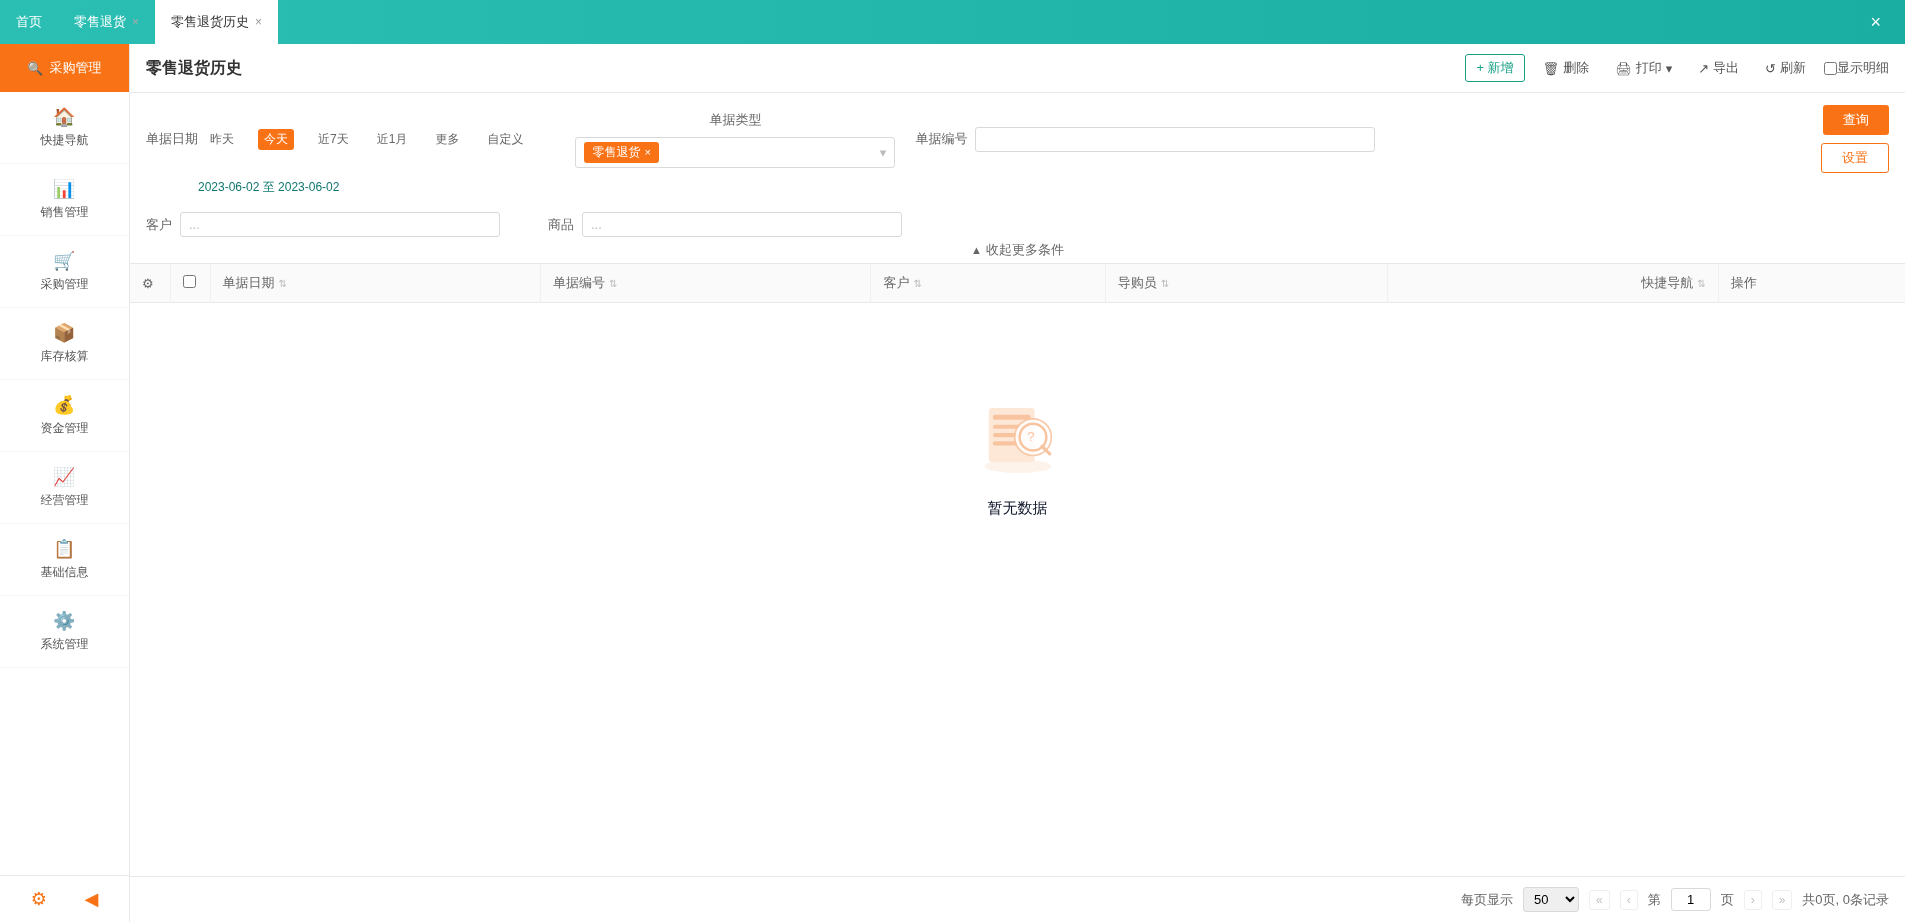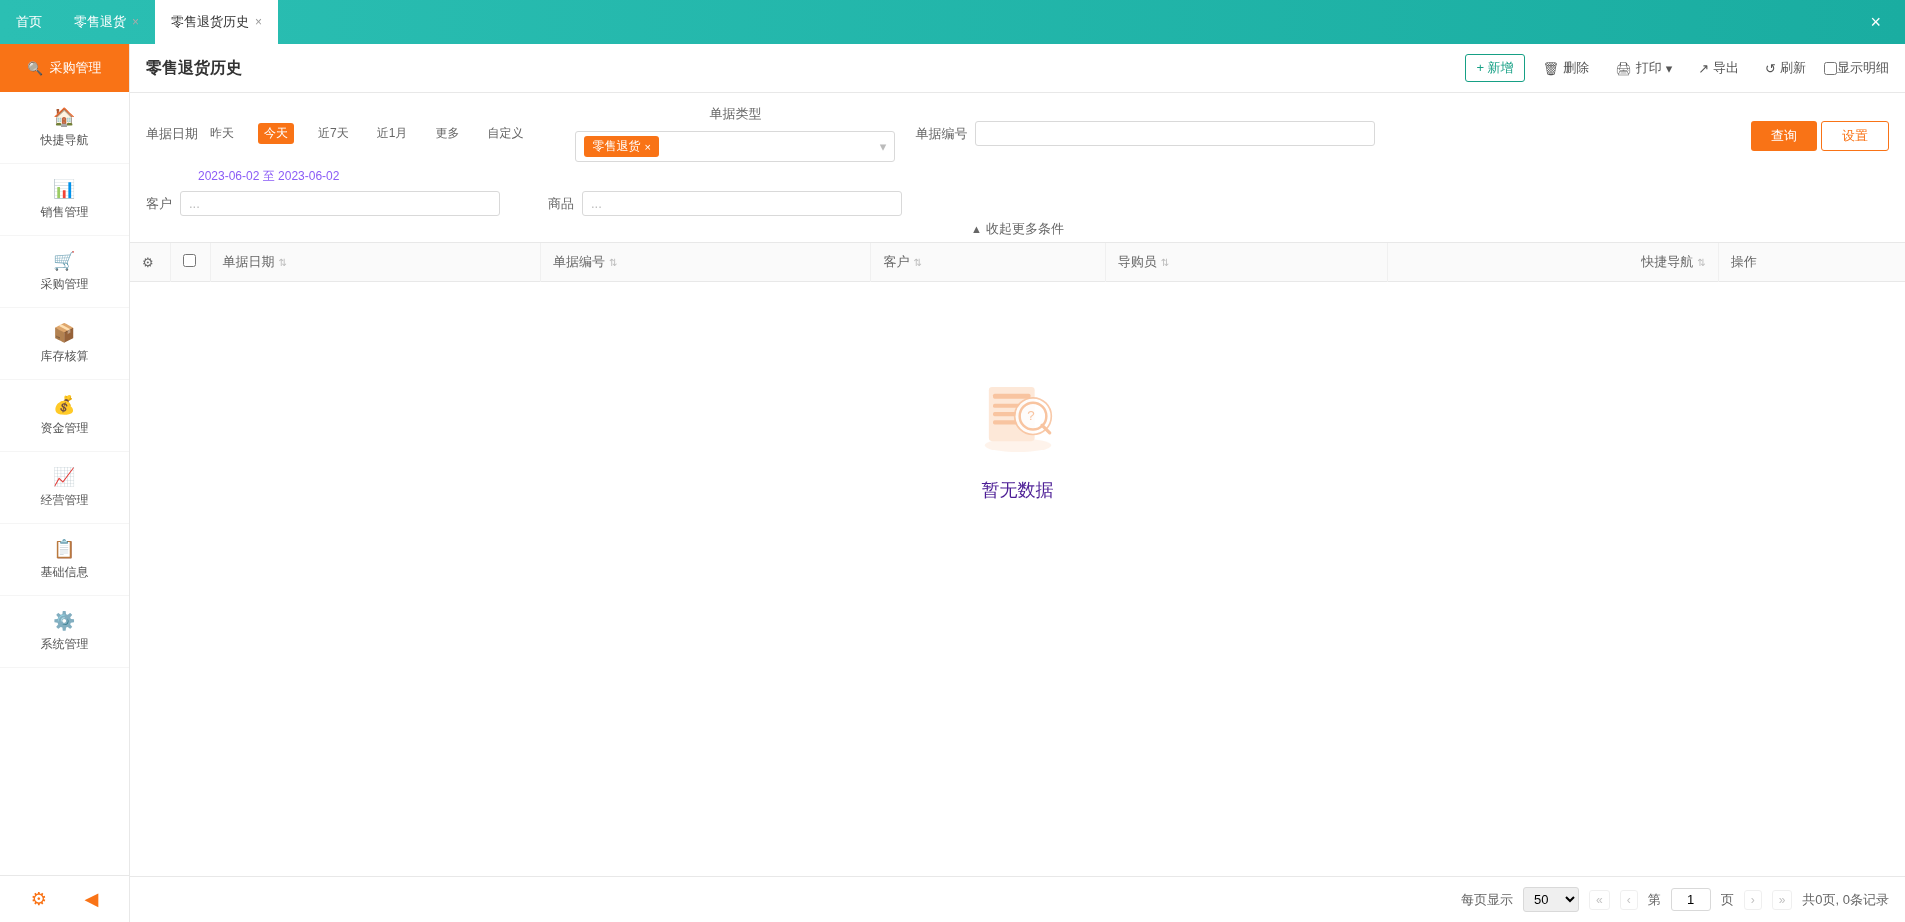--- a/index.html
+++ b/index.html
@@ -305,22 +305,22 @@
       align-items: center;
       justify-content: center;
       padding: 80px 0;
     }
     .empty-icon {
       width: 100px;
       height: 100px;
       margin-bottom: 16px;
     }
     .empty-text {
-      font-size: 18px;
-      color: #4c1d95;
+      font-size: 15px;
+      color: #0f172a;
     }
 
     
     .pagination-bar {
       background: #fff;
       padding: 10px 16px;
       display: flex;
       align-items: center;
       justify-content: flex-end;
       gap: 10px;
@@ -484,27 +484,27 @@
             </span>
             <span style="color:#bbb;">▾</span>
           </div>
         </div>
 
         <div class="filter-group" style="flex: 1;">
           <span class="filter-label">单据编号</span>
           <input class="filter-input filter-input-wide" type="text" style="flex: 1 1 0%; max-width: 400px;">
         </div>
 
-        <div style="display:flex; flex-direction:row; align-items:flex-end; gap:4px; margin-left:auto;">
+        <div style="display:flex; flex-direction:column; align-items:flex-end; gap:4px; margin-left:auto;">
           <button class="btn-query">查询</button>
           <button class="btn-setting">设置</button>
         </div>
       </div>
 
-      <div style="font-size:12px; color:#8b5cf6; margin: -4px 0 6px 52px;">
+      <div style="font-size:12px; color:#0f766e; margin: -4px 0 16px 52px;">
         <span>2023-06-02 至 2023-06-02</span>
       </div>
 
       <div class="filter-row" style="margin-bottom: 4px;">
 
         <div class="filter-group">
           <span class="filter-label">客户</span>
           <div class="filter-select" style="min-width: 320px;">
             <span style="color:#bbb;">...</span>
           </div>

